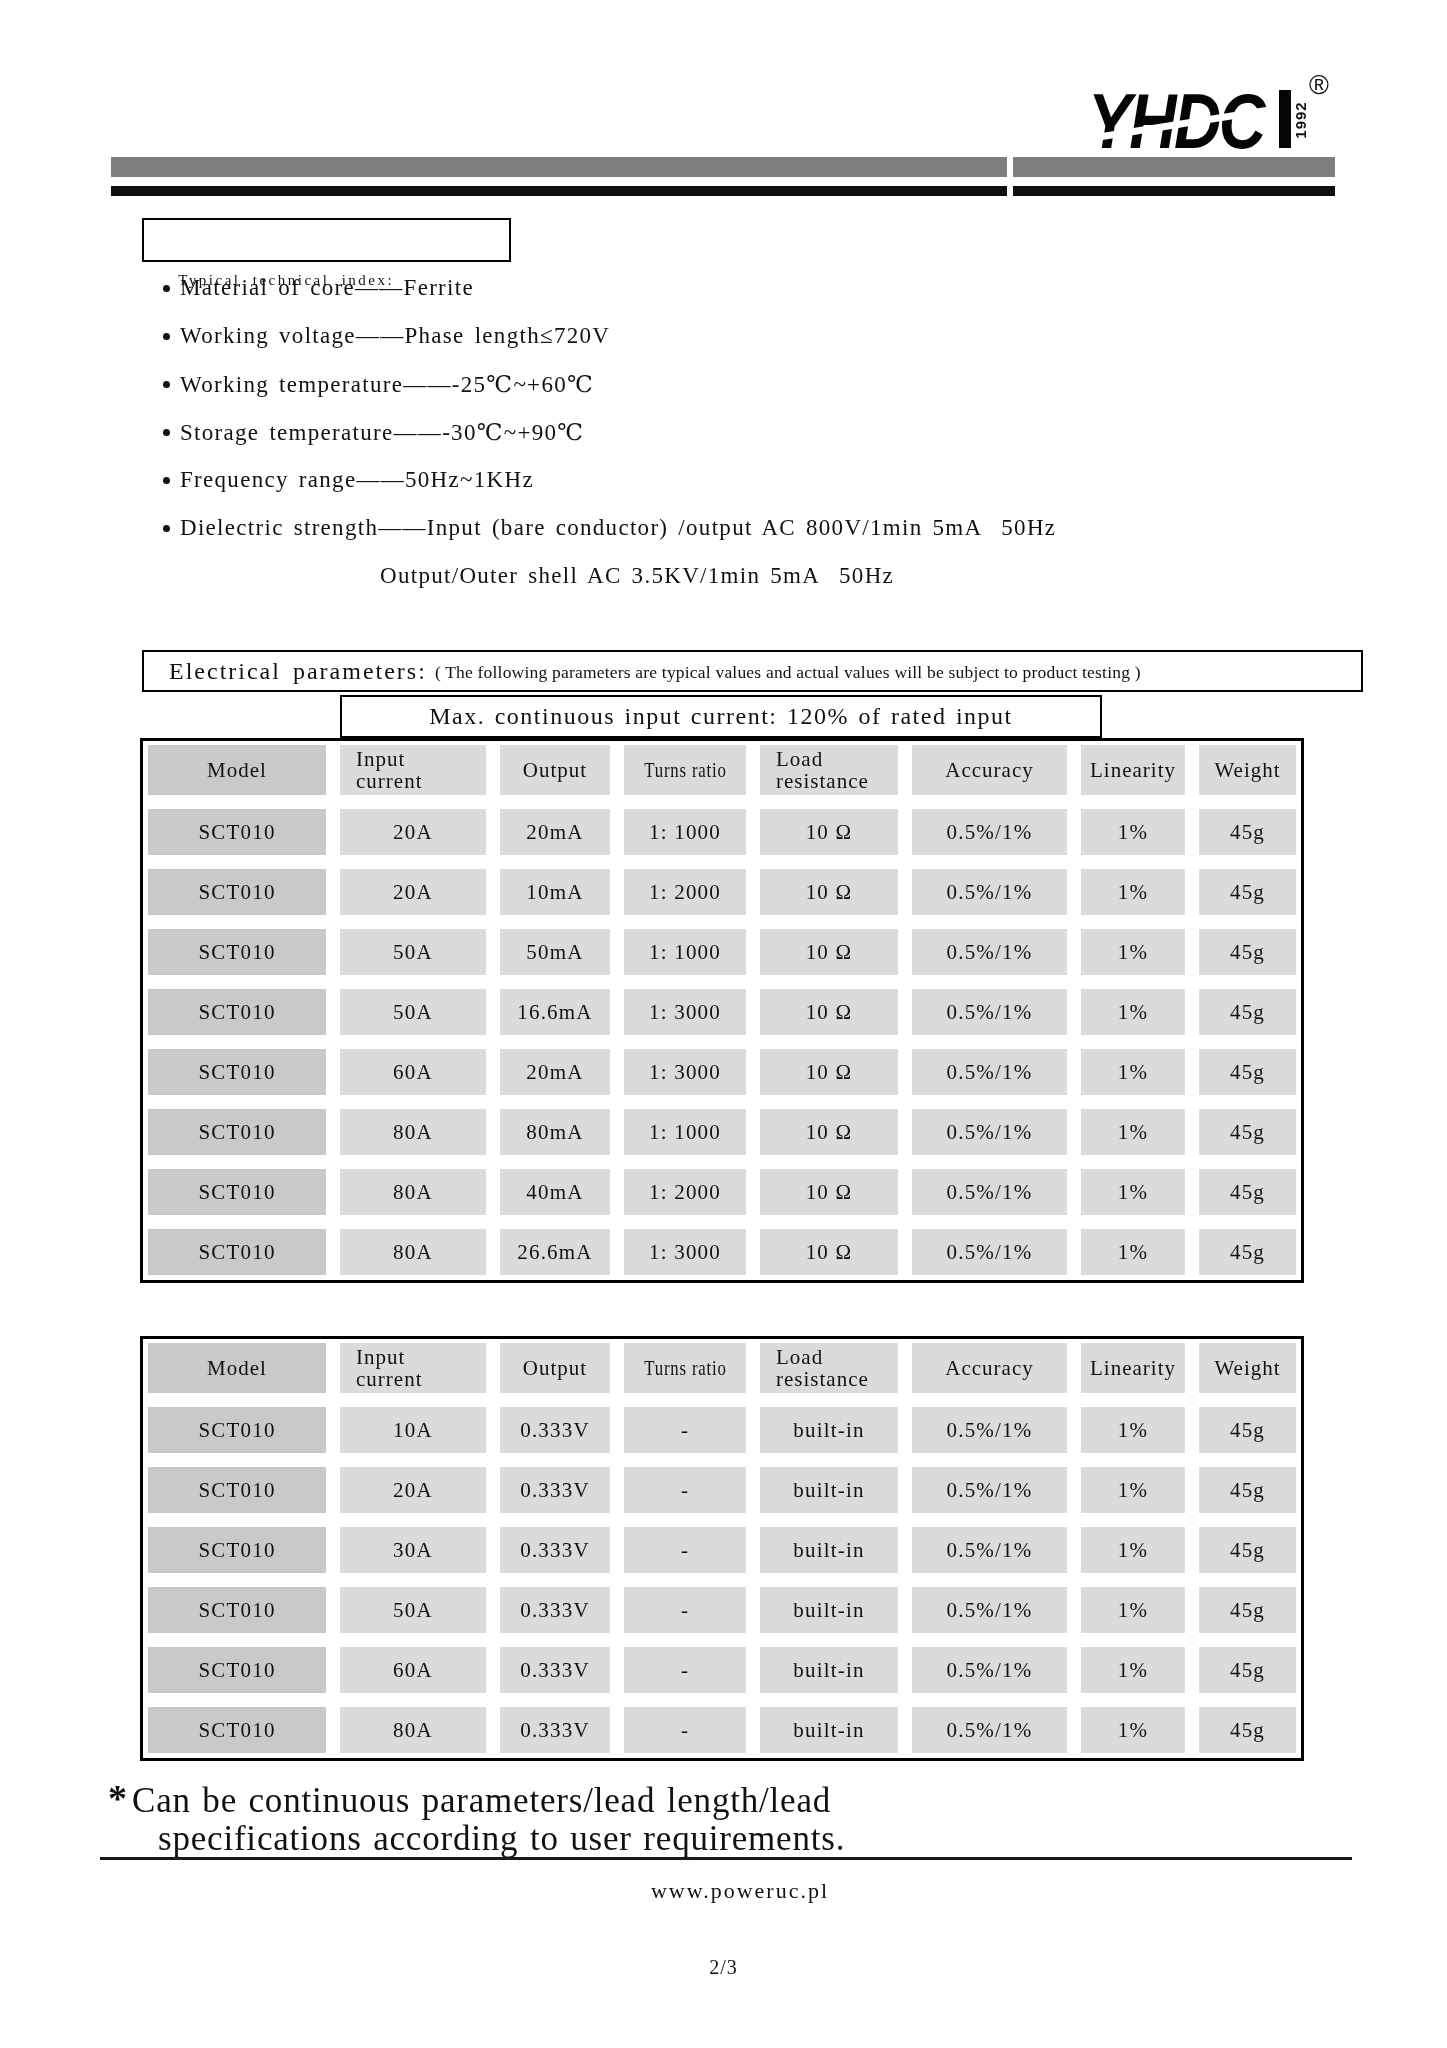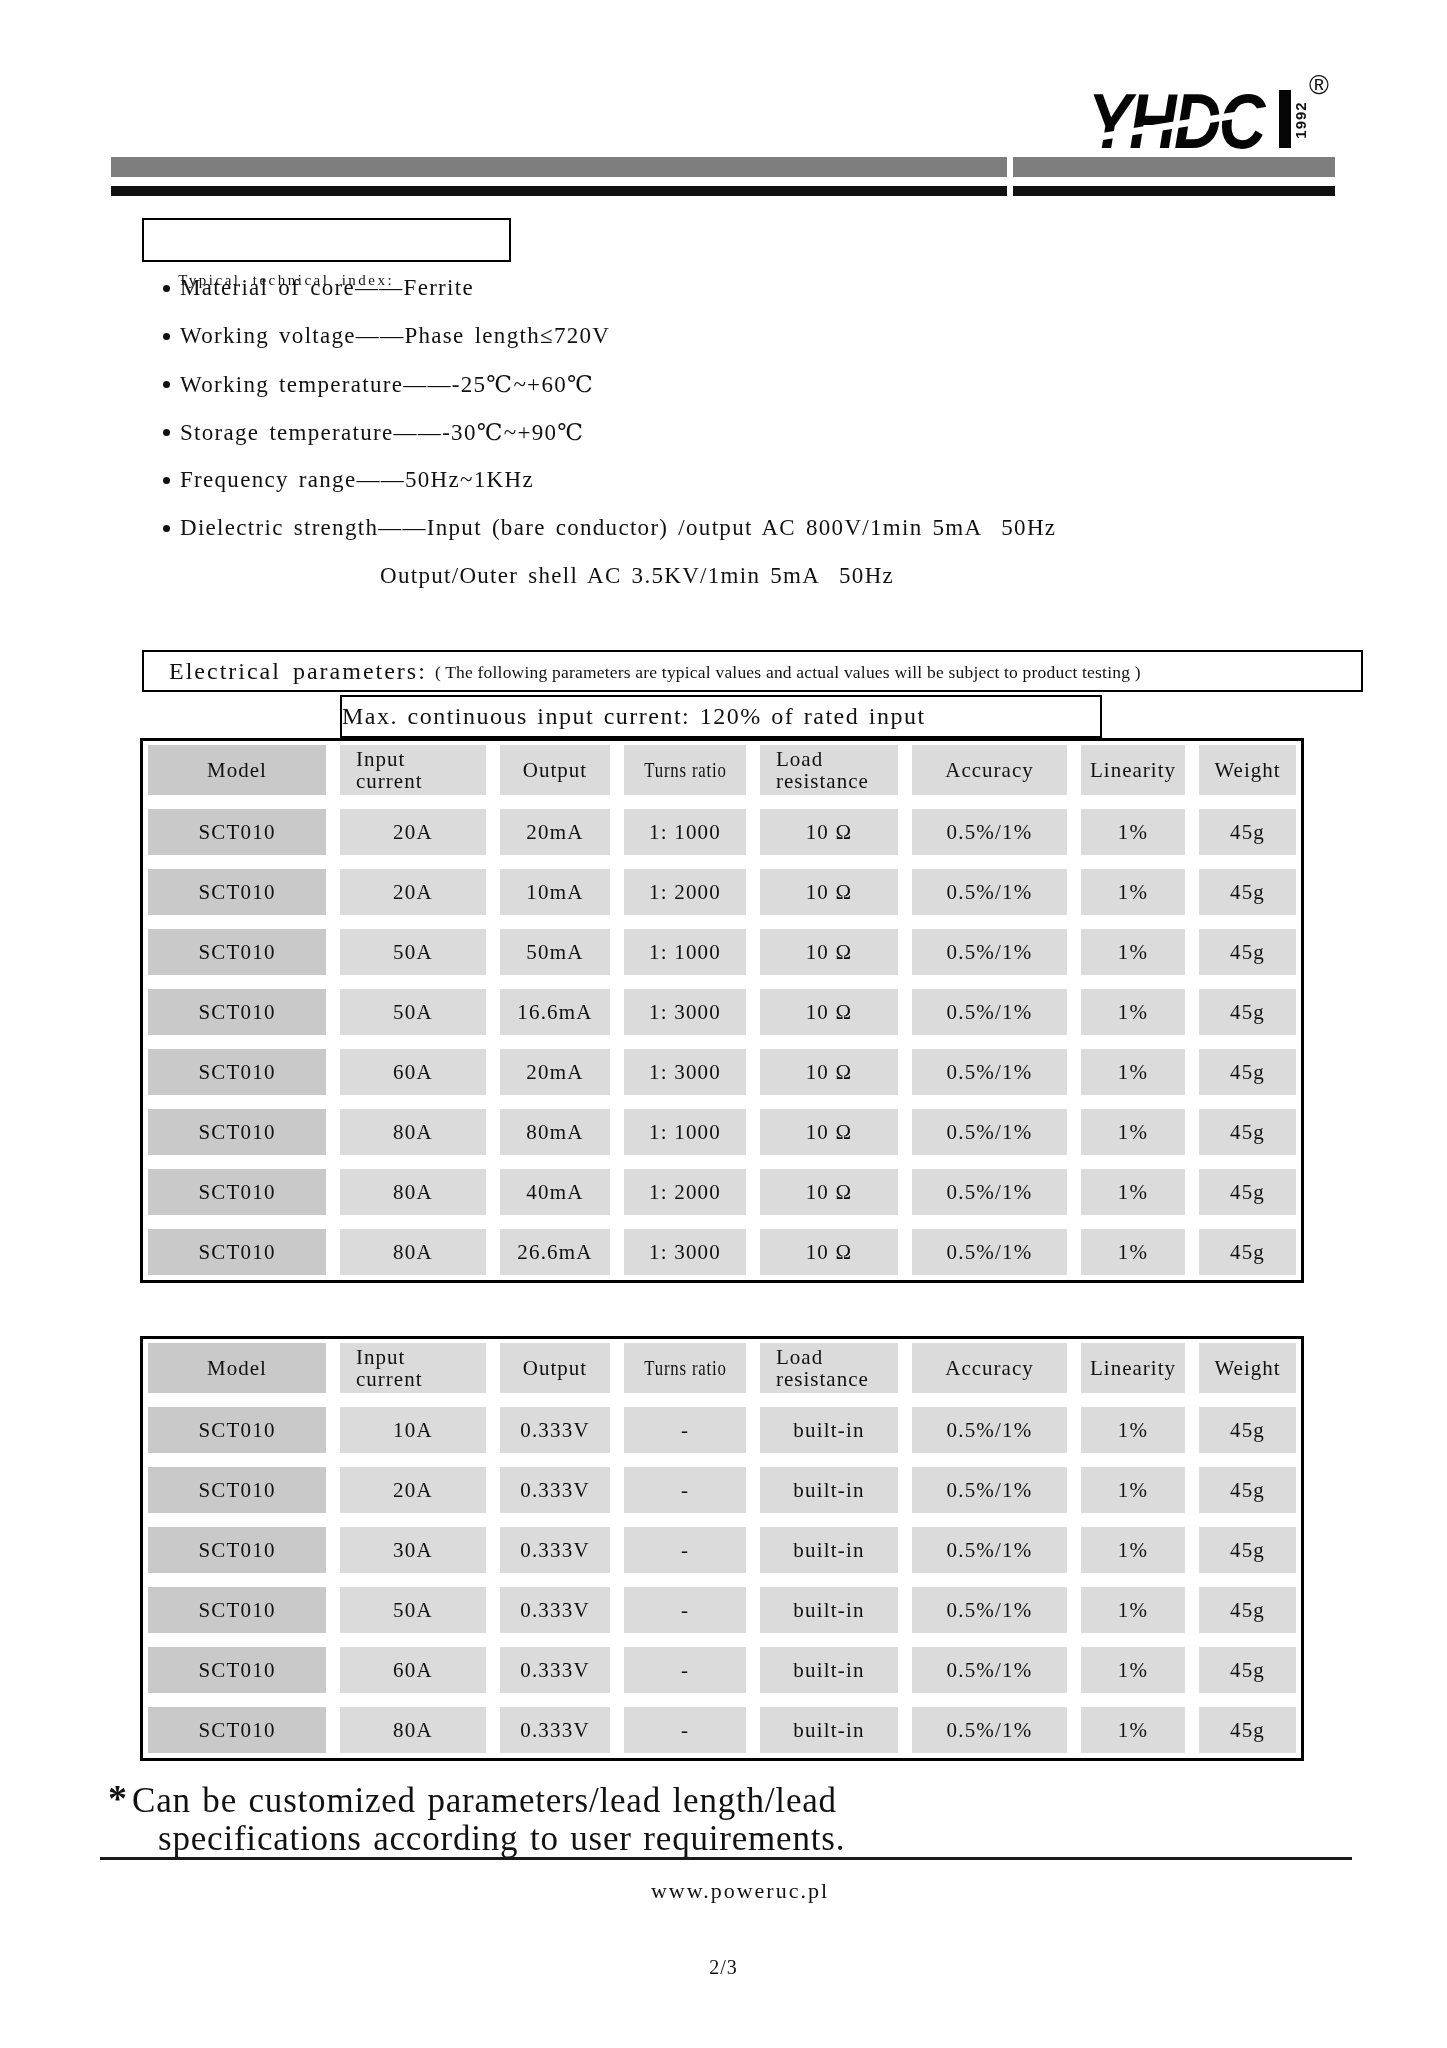--- a/index.html
+++ b/index.html
@@ -61,21 +61,21 @@
 
   
   .elec-box{
     left:142px;top:650px;width:1192px;height:38px;border:2px solid #000;
     display:flex;align-items:center;padding-left:25px;white-space:pre;
   }
   .elec-title{font-size:24px;letter-spacing:2px;word-spacing:4px;}
   .elec-note{font-size:17.5px;letter-spacing:.2px;margin-left:8px;padding-top:2px;}
   .max-box{
     left:340px;top:695px;width:758px;height:39px;border:2px solid #000;
-    font-size:24px;line-height:39px;text-align:left;letter-spacing:1.5px;word-spacing:2px;white-space:pre;
+    font-size:24px;line-height:39px;text-align:center;letter-spacing:1.5px;word-spacing:2px;white-space:pre;
   }
 
   
   .ptable{
     position:absolute;left:140px;border:3px solid #000;
     padding:4px 5px 5px 5px;background:#fff;width:max-content;
   }
   .t1{top:738px;}
   .t2{top:1336px;}
   .tgrid{
@@ -371,17 +371,17 @@
       <div class="td">-</div>
       <div class="td">built-in</div>
       <div class="td">0.5%/1%</div>
       <div class="td">1%</div>
       <div class="td">45g</div>
     </div>
     </div>
 </div>
 
 <div class="abs foot-star">*</div>
-<div class="abs foot-line1">Can be customized parameters/lead length/lead</div>
+<div class="abs foot-line1">Can be continuous parameters/lead length/lead</div>
 <div class="abs foot-line2">specifications according to user requirements.</div>
 <div class="abs foot-rule"></div>
 <div class="abs website">www.poweruc.pl</div>
 <div class="abs pagenum">2/3</div>
 
 </body></html>

